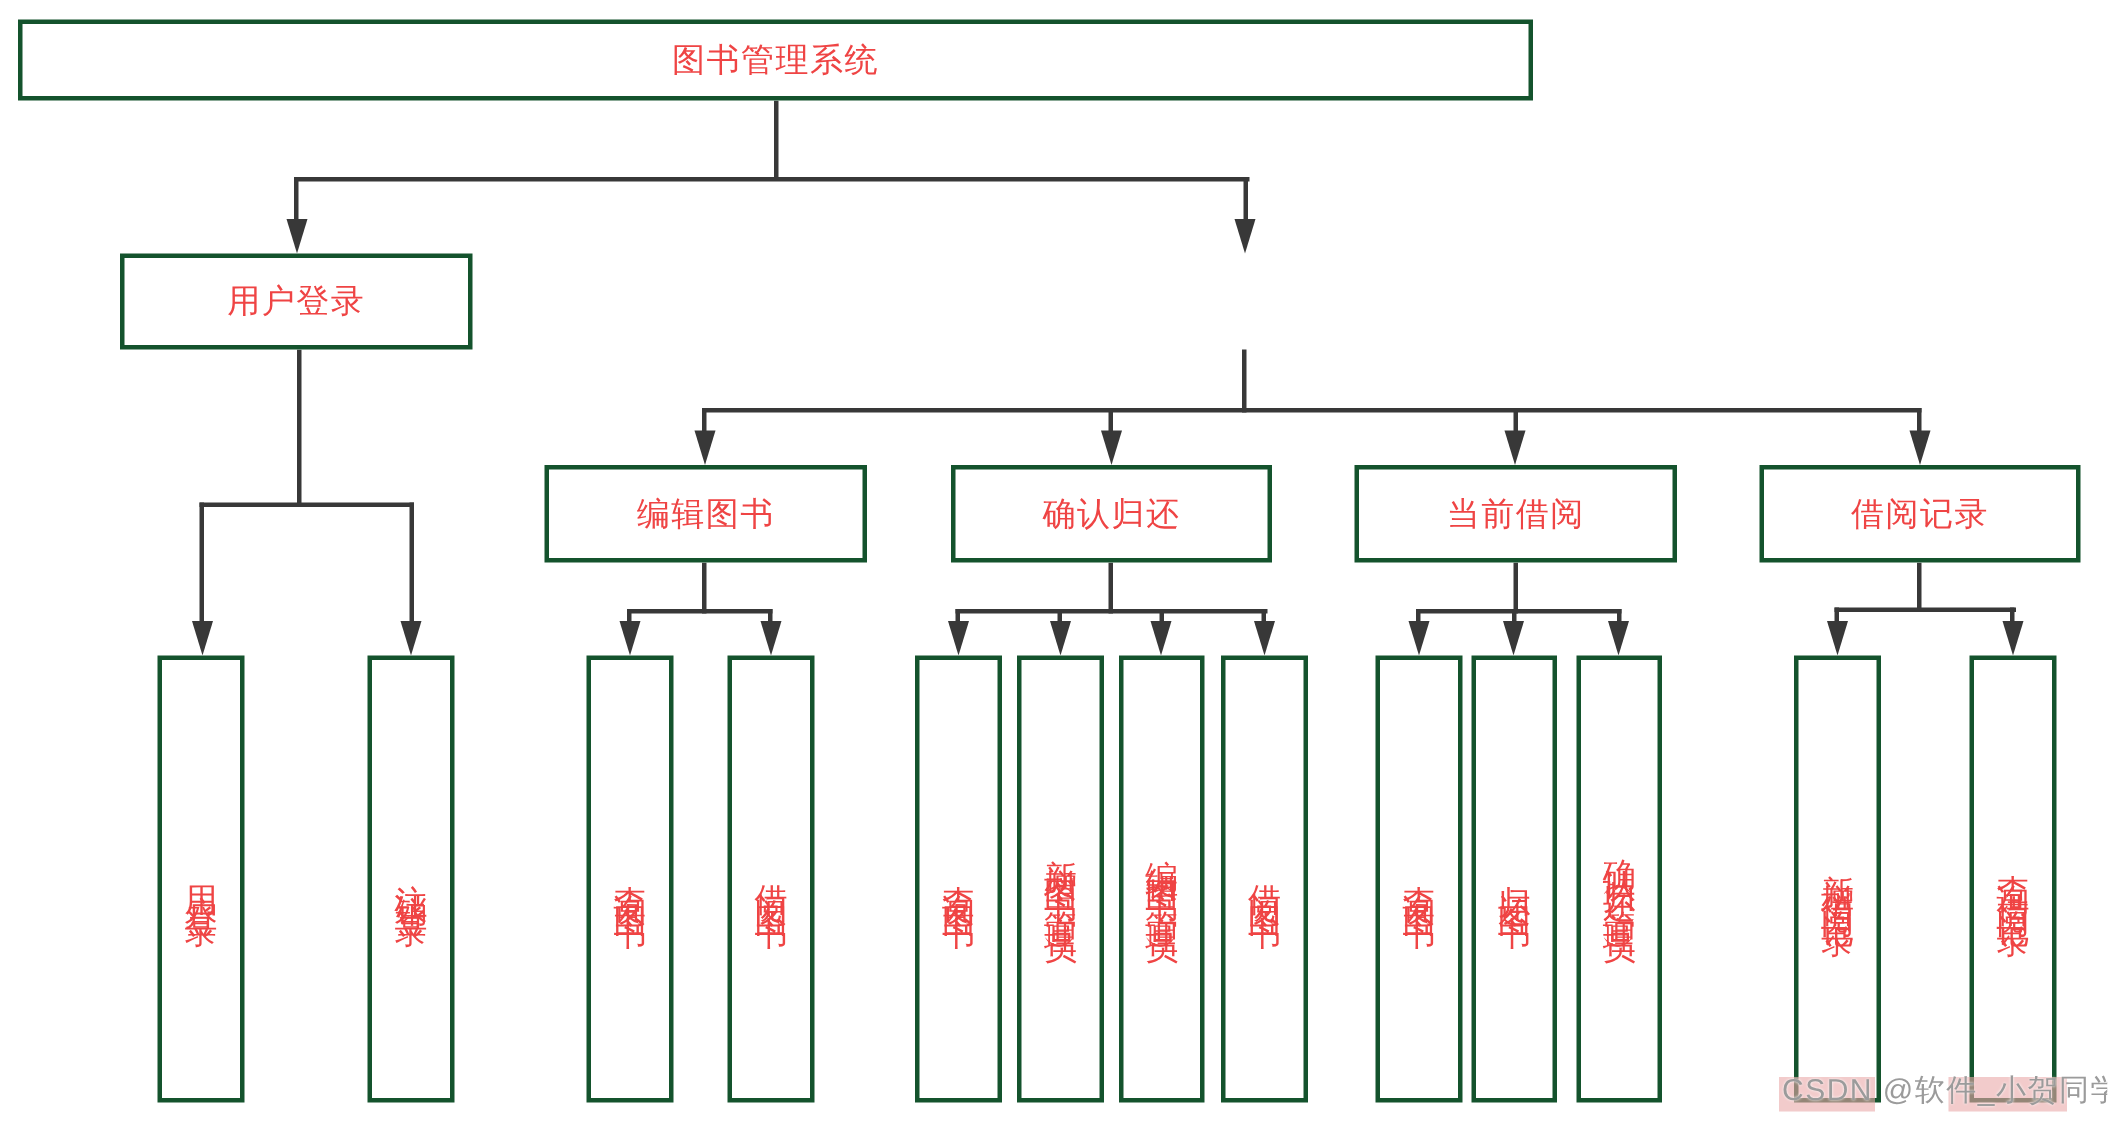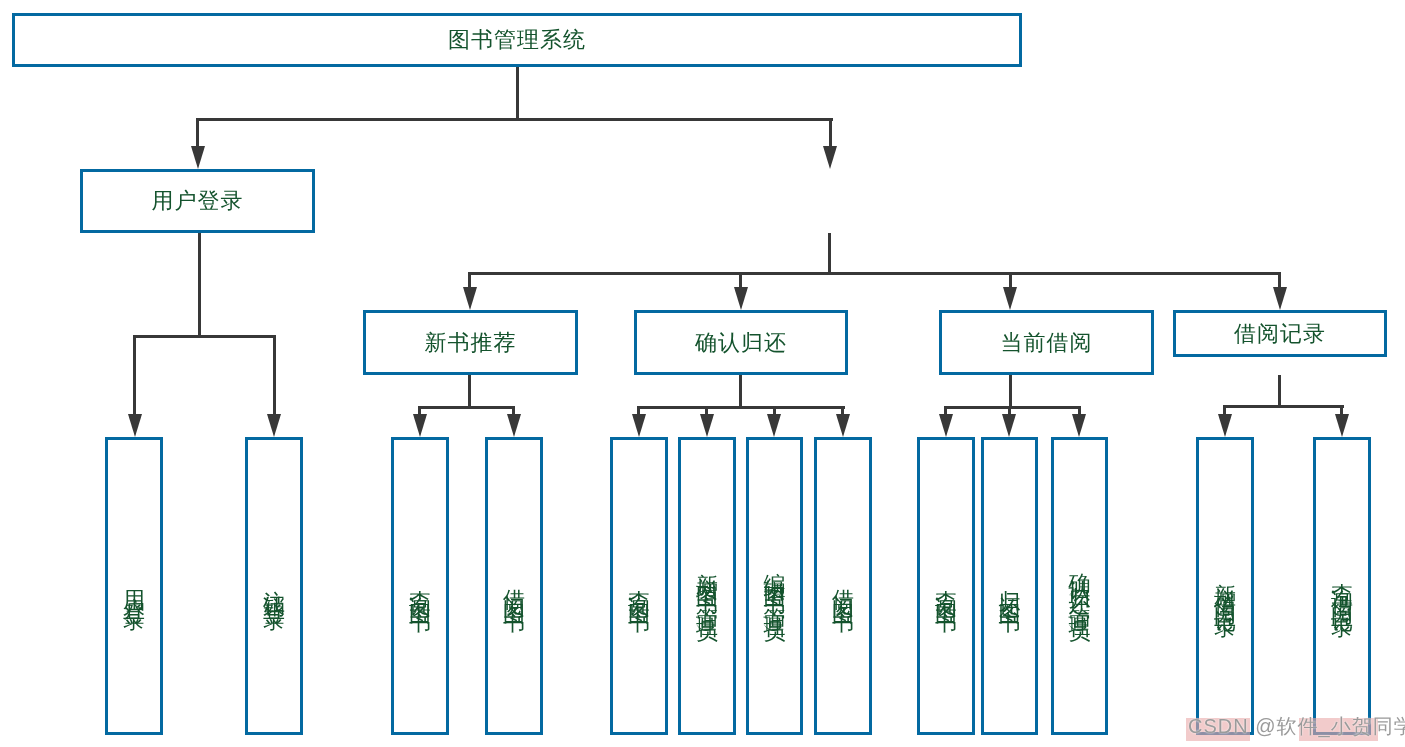--- a/index.html
+++ b/index.html
@@ -8,26 +8,26 @@
     width:1405px;height:747px;
     background:#ffffff;
     overflow:hidden;
     font-family:"Liberation Sans","DejaVu Sans",sans-serif;
     color:#333333;
   }
   .box{
     position:absolute;
     box-sizing:border-box;
     background:#ffffff;
-    border:3px solid #0369a1;
+    border:3px solid #14532d;
     display:flex;
     align-items:center;
     justify-content:center;
     font-size:22px;
-    color:#14532d;
+    color:#ef4444;
     letter-spacing:1px;
     z-index:3;
   }
   .vbox{
     writing-mode:vertical-rl;
     text-orientation:mixed;
     letter-spacing:7px;
     font-size:22px;
     line-height:1;
   }
@@ -86,24 +86,24 @@
   <div class="hline" style="left:469px;top:272px;width:812px;"></div>
   <div class="vline" style="left:468px;top:272px;height:18px;"></div>
   <div class="arr" style="left:463px;top:287px;"></div>
   <div class="vline" style="left:739px;top:272px;height:18px;"></div>
   <div class="arr" style="left:734px;top:287px;"></div>
   <div class="vline" style="left:1009px;top:272px;height:18px;"></div>
   <div class="arr" style="left:1003px;top:287px;"></div>
   <div class="vline" style="left:1278px;top:272px;height:18px;"></div>
   <div class="arr" style="left:1273px;top:287px;"></div>
 
-  <div class="box" style="left:363px;top:310px;width:215px;height:65px;">新书推荐</div>
+  <div class="box" style="left:363px;top:310px;width:215px;height:65px;">编辑图书</div>
   <div class="box" style="left:634px;top:310px;width:214px;height:65px;">确认归还</div>
-  <div class="box" style="left:903px;top:310px;width:215px;height:65px;margin-left:36px;">当前借阅</div>
-  <div class="box" style="left:1173px;top:310px;width:214px;height:47px;">借阅记录</div>
+  <div class="box" style="left:903px;top:310px;width:215px;height:65px;">当前借阅</div>
+  <div class="box" style="left:1173px;top:310px;width:214px;height:65px;">借阅记录</div>
 
   <div class="vline" style="left:468px;top:375px;height:34px;"></div>
   <div class="hline" style="left:418px;top:406px;width:97px;"></div>
   <div class="vline" style="left:418px;top:406px;height:10px;"></div>
   <div class="arr" style="left:413px;top:414px;"></div>
   <div class="vline" style="left:512px;top:406px;height:10px;"></div>
   <div class="arr" style="left:507px;top:414px;"></div>
 
   <div class="vline" style="left:739px;top:375px;height:34px;"></div>
   <div class="hline" style="left:637px;top:406px;width:208px;"></div>

